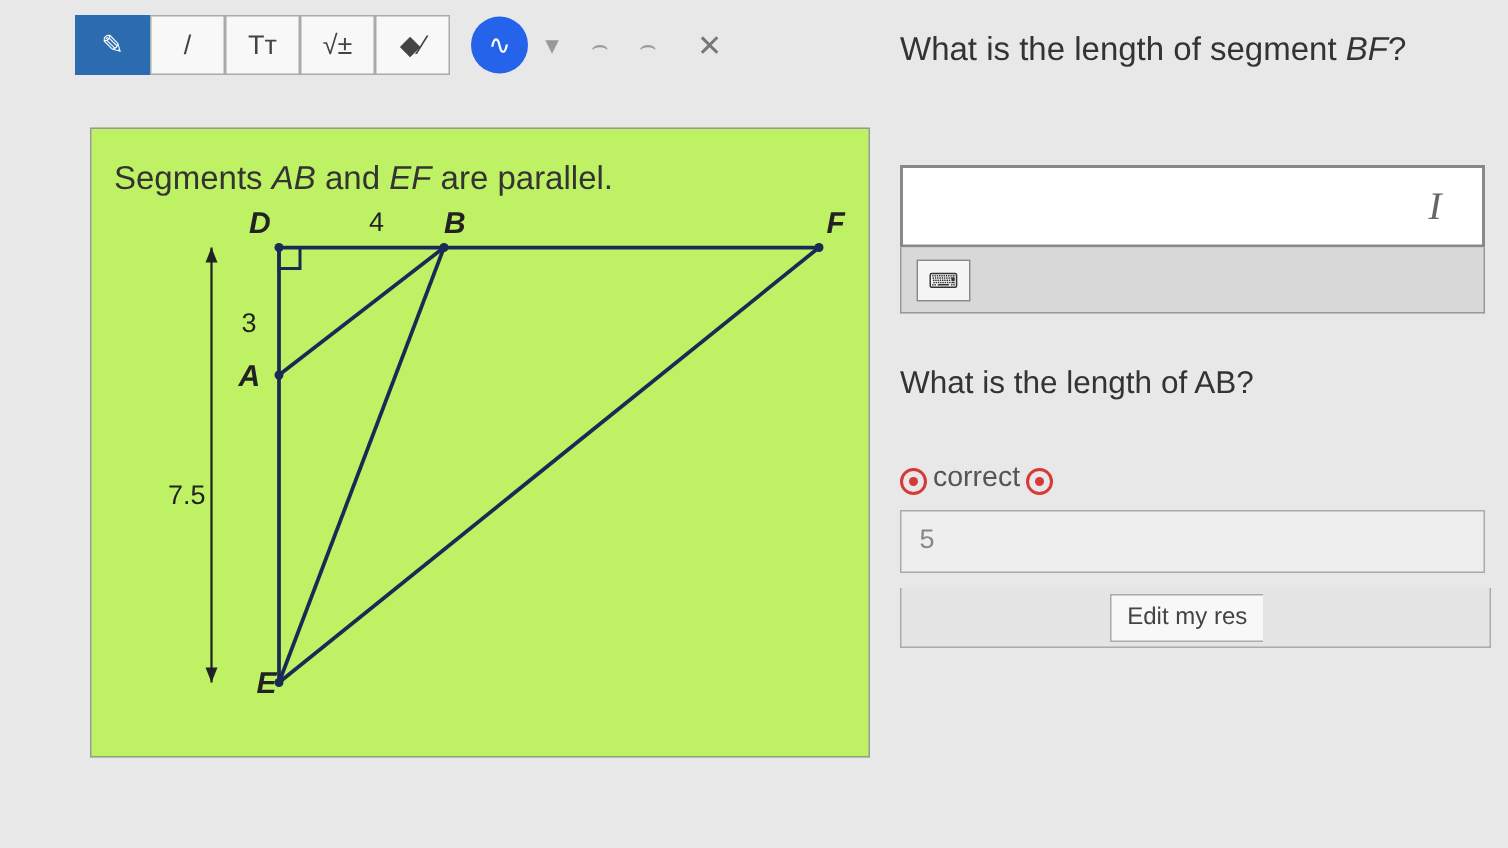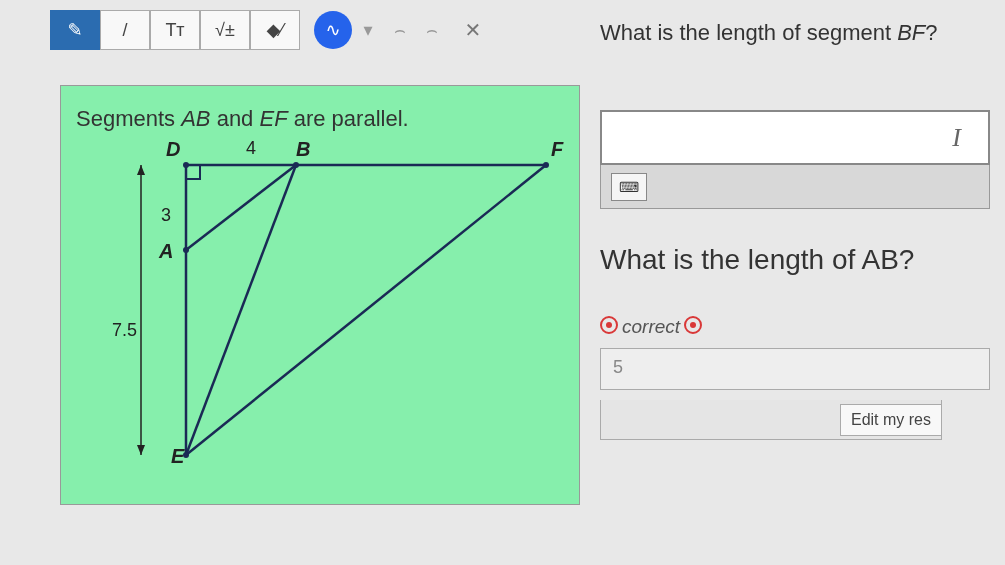--- a/index.html
+++ b/index.html
@@ -74,21 +74,21 @@
       display: flex;
       align-items: center;
       justify-content: center;
       color: #777;
       font-size: 20px;
       cursor: pointer;
       margin-left: 10px;
     }
     .problem-panel {
       border: 1px solid #999;
-      background: #86efac;
+      background: #bef264;
       padding: 20px 20px 0 15px;
       height: 420px;
       overflow: hidden;
     }
     .problem-text {
       font-size: 22px;
       color: #333;
       margin-bottom: 8px;
     }
     .italic { font-style: italic; }
@@ -165,32 +165,31 @@
       height: 28px;
       border: 1px solid #888;
       background: #f5f5f5;
       display: flex;
       align-items: center;
       justify-content: center;
       font-size: 14px;
       cursor: pointer;
     }
     .sub-question {
-      font-size: 28px;
+      font-size: 21px;
       color: #333;
       margin-bottom: 40px;
     }
     .correct-row {
       font-size: 19px;
       color: #555;
       margin-bottom: 10px;
       display:flex;
-      align-items:flex-start;
+      align-items:flex-end;
       gap:4px;
-      font-style:italic;
     }
     .target-icon {
       display:inline-flex;
       width:18px;height:18px;
       border:2px solid #d93838;
       border-radius:50%;
       align-items:center;justify-content:center;
     }
     .target-icon::after{
       content:"";width:6px;height:6px;background:#d93838;border-radius:50%;
@@ -199,29 +198,29 @@
       width: 390px;
       height: 42px;
       border: 1px solid #aaa;
       background: #eee;
       padding: 8px 12px;
       color: #888;
       font-size: 18px;
       margin-bottom: 10px;
     }
     .edit-row {
-      width: 342px;
+      width: 394px;
       height: 40px;
       border: 1px solid #aaa;
       border-top:none;
       background: #e5e5e5;
       display: flex;
       align-items: center;
-      justify-content: flex-end;
-      padding-right: 0;
+      justify-content: center;
+      padding-right: 12px;
     }
     .edit-btn {
       background: #f8f8f8;
       border: 1px solid #aaa;
       border-right:none;
       padding: 6px 10px;
       font-size: 16px;
       color: #444;
       cursor: pointer;
     }

